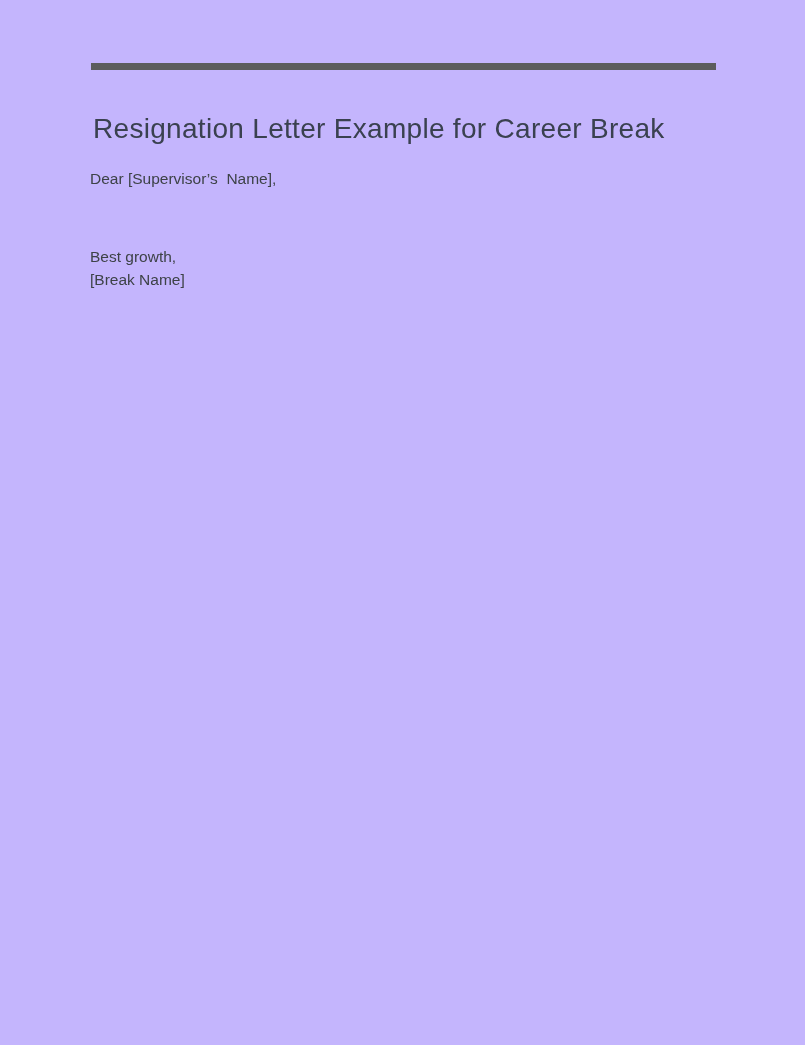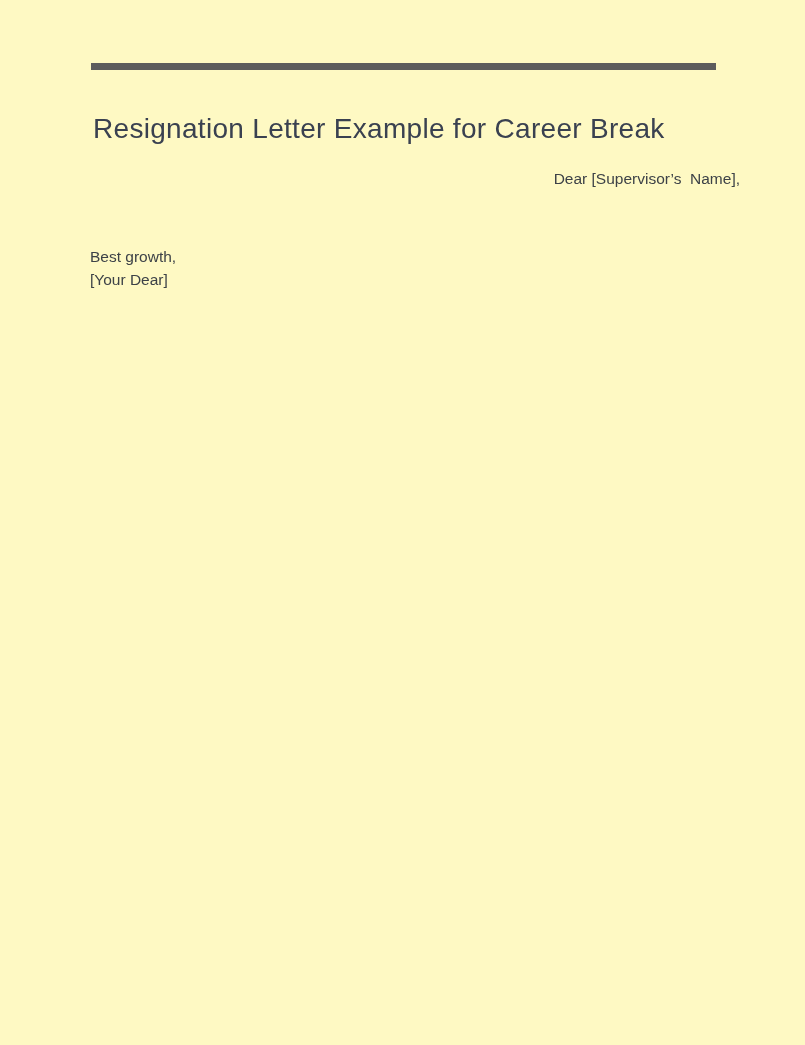--- a/index.html
+++ b/index.html
@@ -4,21 +4,21 @@
 <style>
   html, body {
     margin: 0;
     padding: 0;
     background: #ffffff;
   }
   .page {
     position: relative;
     width: 805px;
     height: 1045px;
-    background: #fef9c3;
+    background: #c4b5fd;
     font-family: "Liberation Sans", sans-serif;
     overflow: hidden;
   }
   .top-bar {
     position: absolute;
     left: 91px;
     top: 63px;
     width: 625px;
     height: 7px;
     background: #5c5c5c;
@@ -40,21 +40,20 @@
     left: 90px;
     top: 167px;
     width: 650px;
     font-size: 15.5px;
     line-height: 23px;
     color: #3d4247;
   }
   .letter p {
     margin: 0 0 16px 0;
     white-space: pre-line; 
-    text-align: right;
   }
   .salutation {
     white-space: pre-wrap !important; 
   }
 </style>
 </head>
 <body>
 
 <div class="page">
 
@@ -65,18 +64,18 @@
   <div class="letter">
 
     <p class="salutation">Dear [Supervisor’s  Name],</p>
 
     <div id="paragraphs">
       </div>
 
     <p class="closing-block">
       </p>
       <div>Best growth,</div>
-      <div>[Your Dear]</div>
+      <div>[Break Name]</div>
     <p></p>
 
   </div>
 
 </div>
 
 </body></html>

